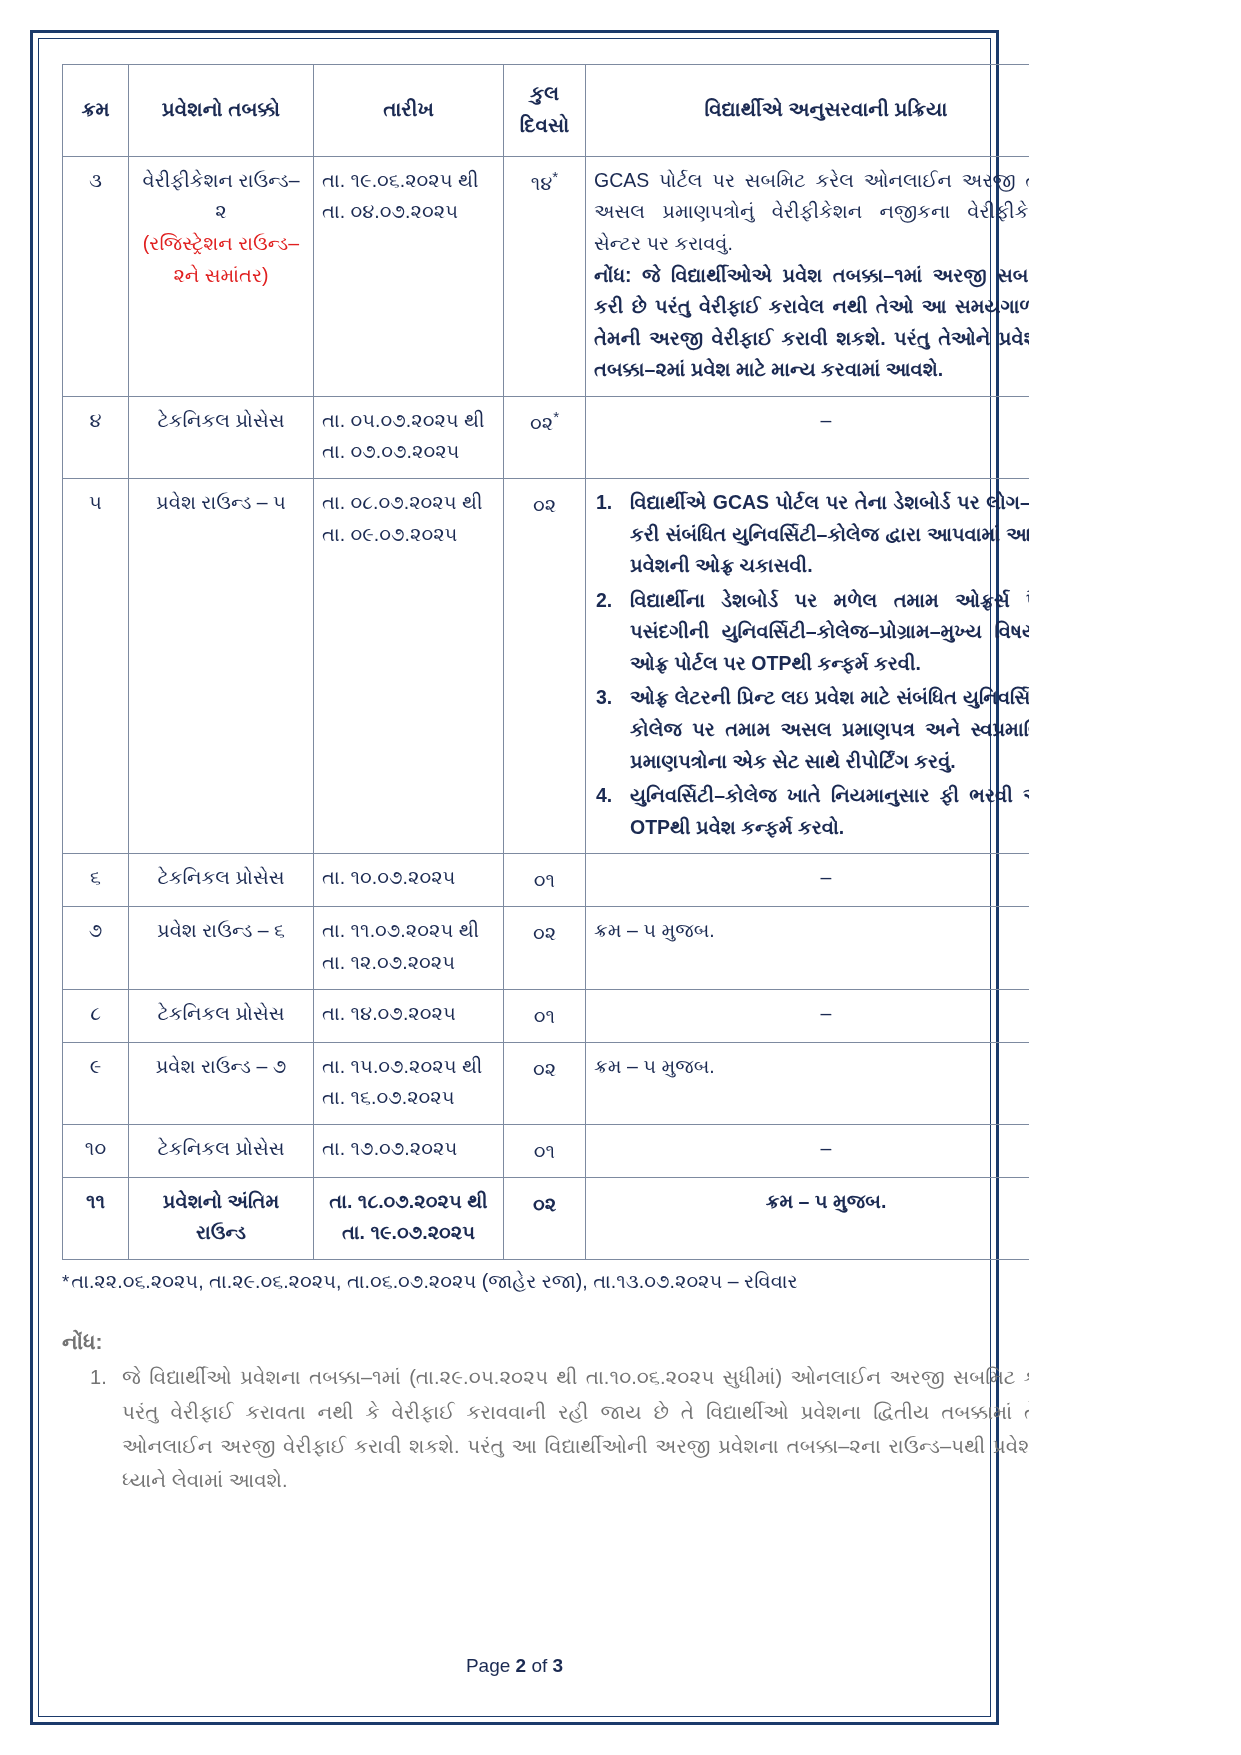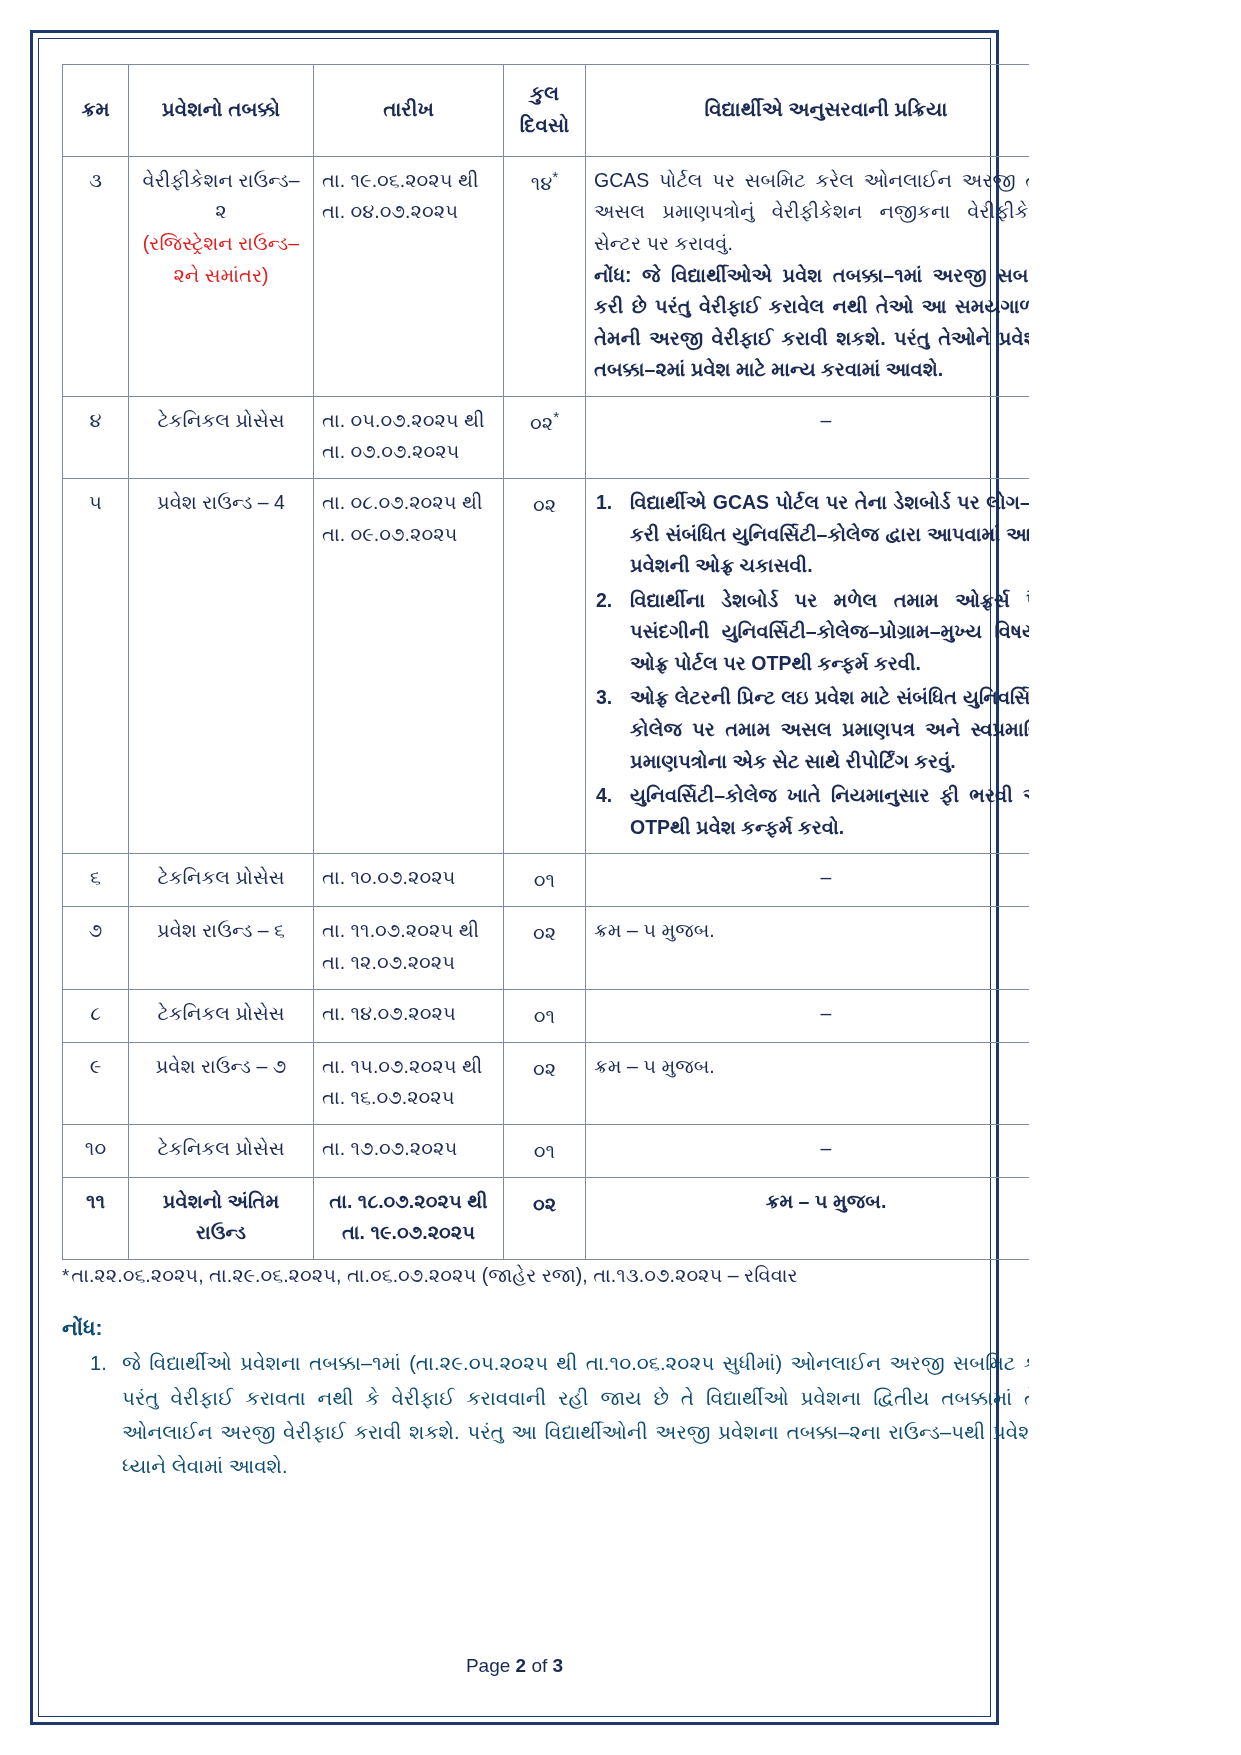--- a/index.html
+++ b/index.html
@@ -122,38 +122,38 @@
     position: absolute;
     left: 2px;
     top: 0;
     width: 28px;
     text-align: left;
   }
 
   
   .footnote {
     width: 1004px;
-    margin-top: 1px;
+    margin-top: 7px;
     font-size: 19.5px;
     line-height: 1.5;
     color: #1b2a52;
     white-space: nowrap;
   }
   .footnote .star {
     font-size: 0.95em;
     vertical-align: baseline;
     margin-right: 2px;
   }
 
   
   .notes-block {
-    margin-top: 26px;
+    margin-top: 34px;
     width: 1010px;
     font-size: 20px;
-    color: #0c4a6e;
+    color: #737373;
   }
   .notes-title {
     font-weight: bold;
     margin: 0 0 6px 0;
     font-size: 21px;
   }
   ol.notes-list {
     margin: 0;
     padding: 0 0 0 0;
     list-style: none;
@@ -243,21 +243,21 @@
           <td class="date-cell">
             <span class="date-line">તા. ૦૫.૦૭.૨૦૨૫ થી</span>
             <span class="date-line">તા. ૦૭.૦૭.૨૦૨૫</span>
           </td>
           <td class="days-cell"><span>૦૨</span><span class="sup-star">*</span></td>
           <td class="dash-cell">–</td>
         </tr>
 
         <tr>
           <td class="cell-center">૫</td>
-          <td class="stage-cell">પ્રવેશ રાઉન્ડ – 4</td>
+          <td class="stage-cell">પ્રવેશ રાઉન્ડ – ૫</td>
           <td class="date-cell">
             <span class="date-line">તા. ૦૮.૦૭.૨૦૨૫ થી</span>
             <span class="date-line">તા. ૦૯.૦૭.૨૦૨૫</span>
           </td>
           <td class="days-cell"><span>૦૨</span><span class="sup-star"></span></td>
           <td class="proc-cell">
             <ol class="proc-list">
               <li>વિદ્યાર્થીએ GCAS પોર્ટલ પર તેના ડેશબોર્ડ પર લોગ–ઇન કરી સંબંધિત યુનિવર્સિટી–કોલેજ દ્વારા આપવામાં આવેલ પ્રવેશની ઓફ્ર ચકાસવી.</li>
               <li>વિદ્યાર્થીના ડેશબોર્ડ પર મળેલ તમામ ઓફ્રર્સ પૈકી પસંદગીની યુનિવર્સિટી–કોલેજ–પ્રોગ્રામ–મુખ્ય વિષયની ઓફ્ર પોર્ટલ પર OTPથી કન્ફર્મ કરવી.</li>
               <li>ઓફ્ર લેટરની પ્રિન્ટ લઇ પ્રવેશ માટે સંબંધિત યુનિવર્સિટી–કોલેજ પર તમામ અસલ પ્રમાણપત્ર અને સ્વપ્રમાણિત પ્રમાણપત્રોના એક સેટ સાથે રીપોર્ટિંગ કરવું.</li>

